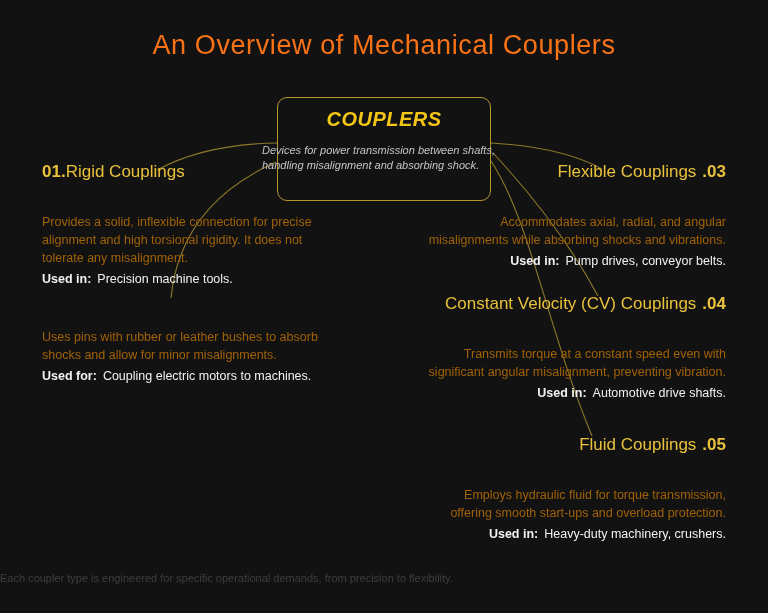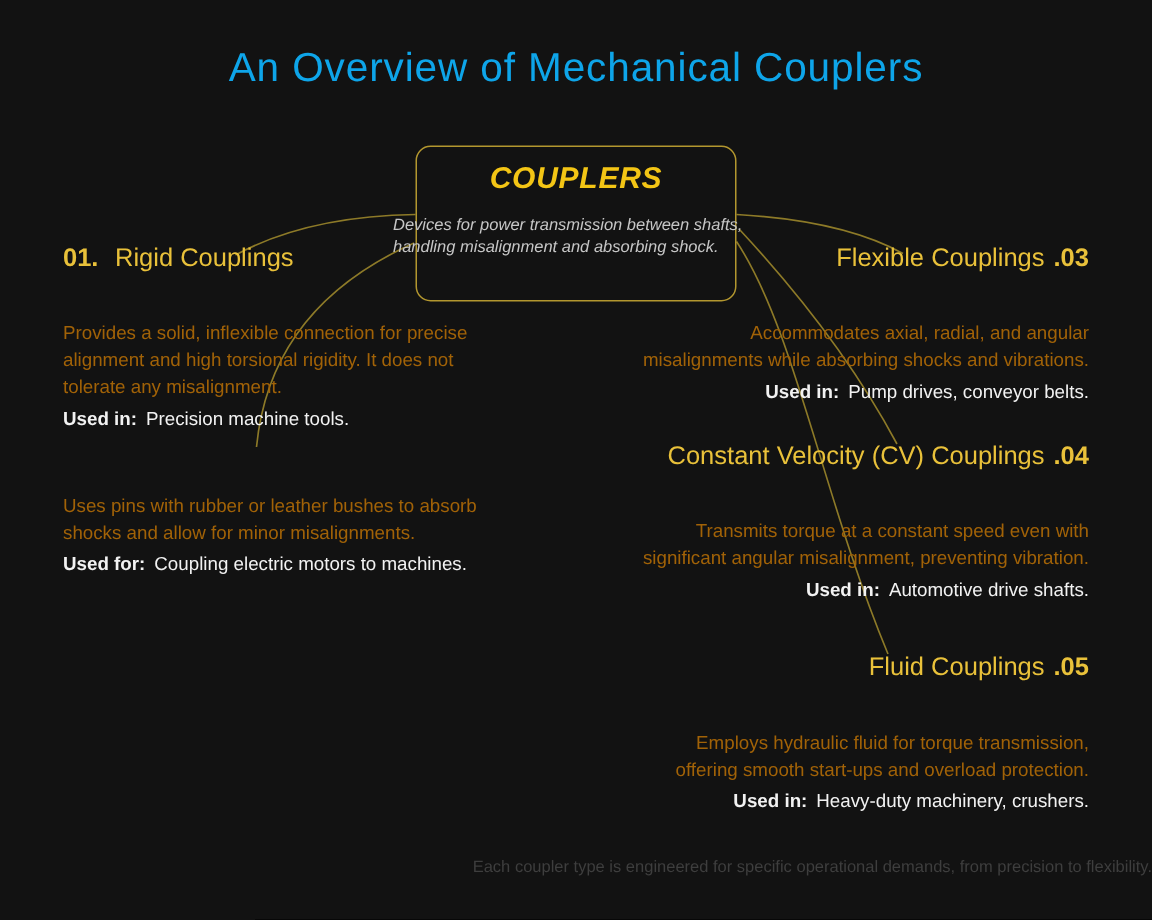--- a/index.html
+++ b/index.html
@@ -12,21 +12,21 @@
     overflow: hidden;
     font-family: "Liberation Sans", sans-serif;
   }
   .page-title {
     position: absolute;
     top: 30px; left: 0; width: 100%;
     text-align: center;
     font-size: 27px;
     font-weight: 400;
     letter-spacing: 0.6px;
-    color: #0ea5e9;
+    color: #f97316;
     z-index: 2;
   }
   svg.connectors {
     position: absolute;
     top: 0; left: 0;
     z-index: 1;
   }
   svg.connectors path {
     fill: none;
     stroke: #8d7a28;
@@ -65,40 +65,40 @@
     z-index: 2;
   }
   .section.left  { text-align: left; }
   .section.right { text-align: right; }
   .sec-title {
     font-size: 17px;
     color: #e9c13a;
     white-space: nowrap;
   }
   .sec-num { font-weight: 700; }
-  .left  .sec-num { margin-right: 11px; }
+  .left  .sec-num { }
   .right .sec-num { margin-left: 6px; }
   .sec-body {
     margin-top: 31px;
     font-size: 12.5px;
     line-height: 1.44;
     color: #a16207;
     white-space: pre-line;
   }
   .sec-used {
     margin-top: 5px;
     font-size: 12.5px;
     color: #f2f2f2;
     white-space: nowrap;
   }
   .used-label { font-weight: 700; margin-right: 6px; margin-top: 36px; }
   .footer-note {
     position: absolute;
     top: 572px; left: 0; width: 100%;
-    text-align: right;
+    text-align: left;
     font-size: 11px;
     color: #3e3e3e;
     z-index: 2;
   }
 </style>
 </head>
 <body>
 
 <div class="canvas">
 

